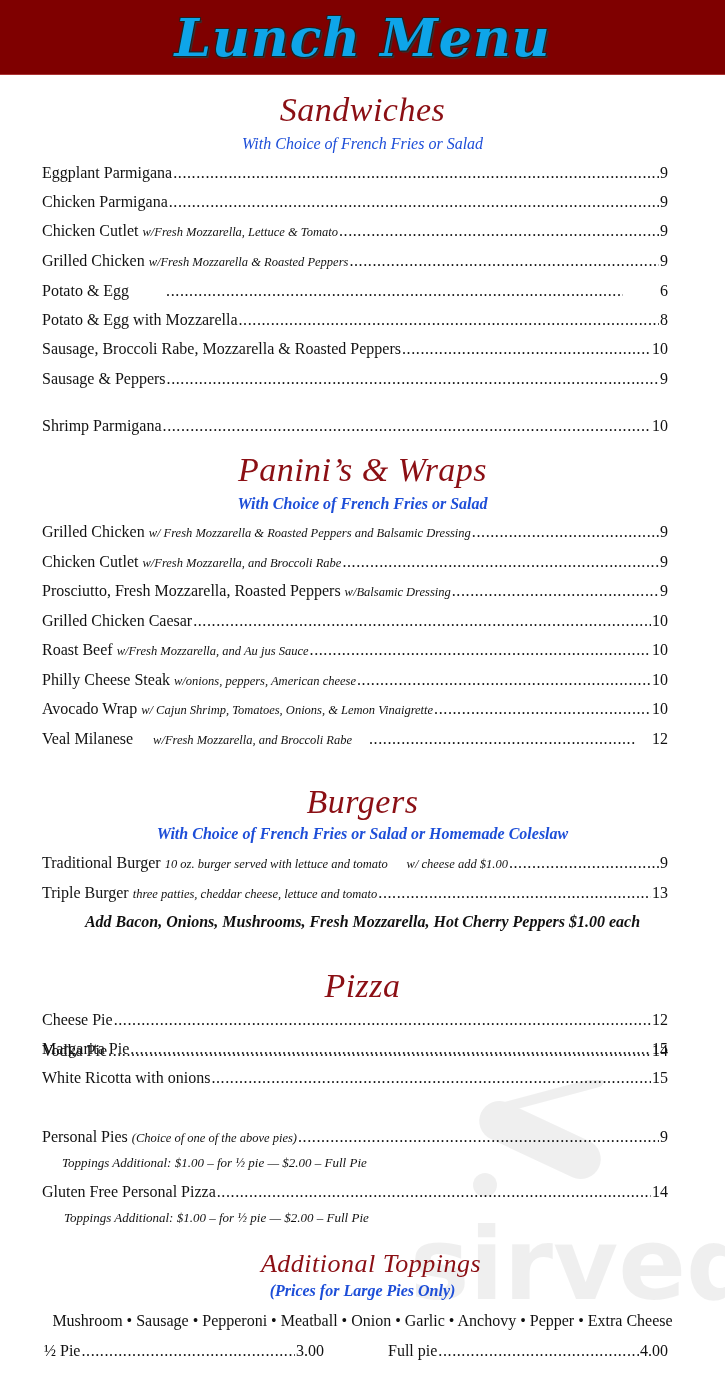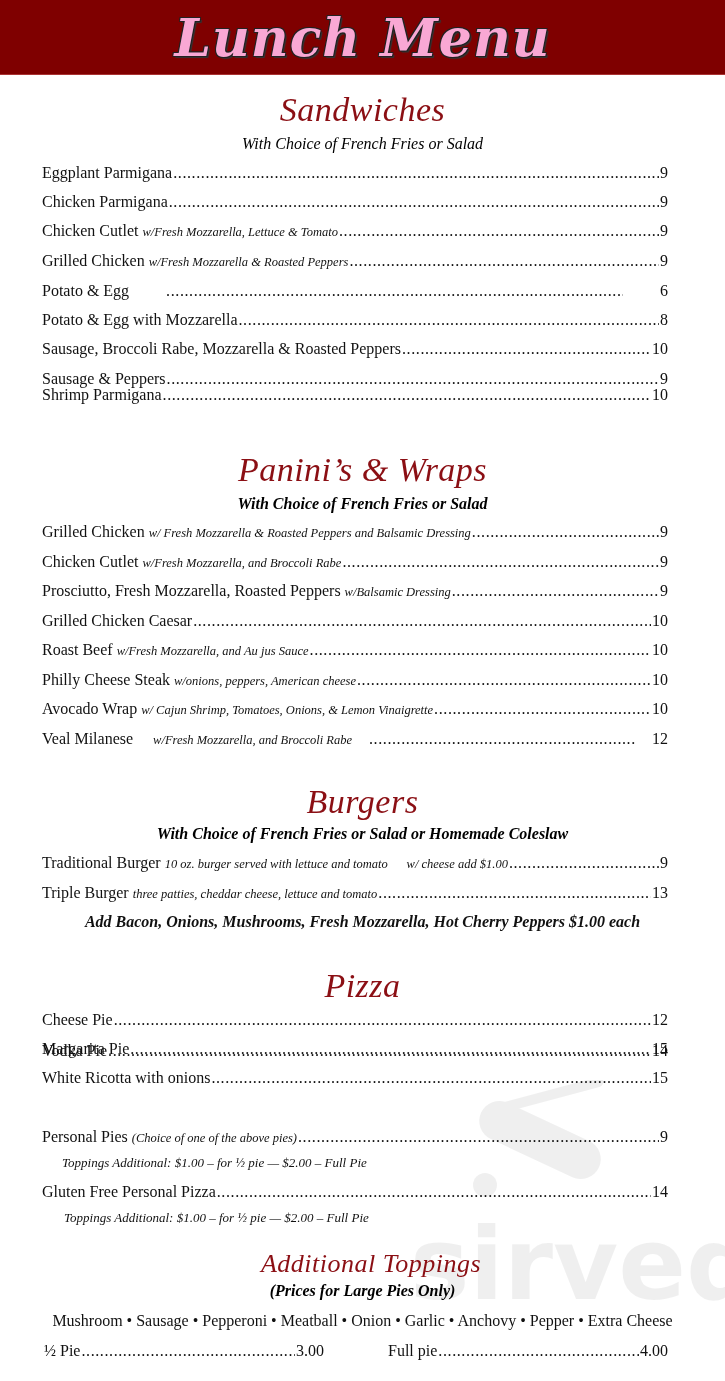--- a/index.html
+++ b/index.html
@@ -1,21 +1,21 @@
 <!DOCTYPE html>
 <html><head>
 <meta charset="utf-8">
 <style>
   html, body { margin: 0; padding: 0; background: #ffffff; }
   body { width: 725px; height: 1381px; position: relative; overflow: hidden; font-family: "Liberation Serif", serif; color: #111; }
   .header { position: absolute; left: 0; top: 0; width: 725px; height: 74px; background: #7f0000; border-bottom: 1px solid #a33; }
-  .header-title { position: absolute; left: 0; right: 0; top: 8px; text-align: center; font-family: "DejaVu Serif", serif; font-style: italic; font-weight: bold; font-size: 52px; line-height: 60px; color: #f9a8d4; letter-spacing: 1px;
+  .header-title { position: absolute; left: 0; right: 0; top: 8px; text-align: center; font-family: "DejaVu Serif", serif; font-style: italic; font-weight: bold; font-size: 52px; line-height: 60px; color: #0ea5e9; letter-spacing: 1px;
     text-shadow: -1px -1px 0 #222, 1px -1px 0 #222, -1px 1px 0 #222, 1px 1px 0 #222, 2px 2px 1px #333; }
   .section-title { position: absolute; left: 0; right: 0; text-align: center; font-family: "Liberation Serif", serif; font-style: italic; color: #8b0f14; font-size: 34px; line-height: 40px; letter-spacing: 0.5px; }
-  .section-sub { position: absolute; left: 0; right: 0; text-align: center; font-family: "Liberation Serif", serif; font-style: italic; color: #000000; font-size: 16px; line-height: 20px; }
+  .section-sub { position: absolute; left: 0; right: 0; text-align: center; font-family: "Liberation Serif", serif; font-style: italic; color: #1d4ed8; font-size: 16px; line-height: 20px; }
   .section-sub.bold { font-weight: bold; }
   .row { position: absolute; left: 42px; width: 626px; height: 22px; display: flex; align-items: baseline; font-size: 16px; line-height: 22px; white-space: nowrap; }
   .row .name { flex: 0 0 auto; }
   .row .desc { flex: 0 0 auto; font-style: italic; font-size: 12.5px; margin-left: 4px; }
   .row .leader { flex: 1 1 auto; overflow: hidden; margin: 0 1px; }
   .row .leader::before { content: "........................................................................................................................................................................................................................................................................................"; letter-spacing: 0.6px; }
   .row .price { flex: 0 0 auto; }
   .note { position: absolute; font-style: italic; font-size: 13px; line-height: 18px; white-space: nowrap; }
   .addon { position: absolute; left: 0; right: 0; text-align: center; font-weight: bold; font-style: italic; font-size: 16px; line-height: 22px; }
   .toppings-list { position: absolute; left: 0; right: 0; text-align: center; font-size: 16px; line-height: 22px; white-space: nowrap; }
@@ -77,21 +77,21 @@
 <div class="row" style="top:338px;">
     <span class="name">Sausage, Broccoli Rabe, Mozzarella &amp; Roasted Peppers</span>
     <span class="leader"></span>
     <span class="price">10</span>
   </div>
 <div class="row" style="top:368px;">
     <span class="name">Sausage &amp; Peppers</span>
     <span class="leader"></span>
     <span class="price">9</span>
   </div>
-<div class="row" style="top:384px;">
+<div class="row" style="top:415px;">
     <span class="name">Shrimp Parmigana</span>
     <span class="leader"></span>
     <span class="price">10</span>
   </div>
 
 <div class="section-title" style="top:450px;">Panini’s &amp; Wraps</div>
 <div class="section-sub bold" style="top:494px;">With Choice of French Fries or Salad</div>
 
 <div class="row" style="top:521px;">
     <span class="name">Grilled Chicken</span>

